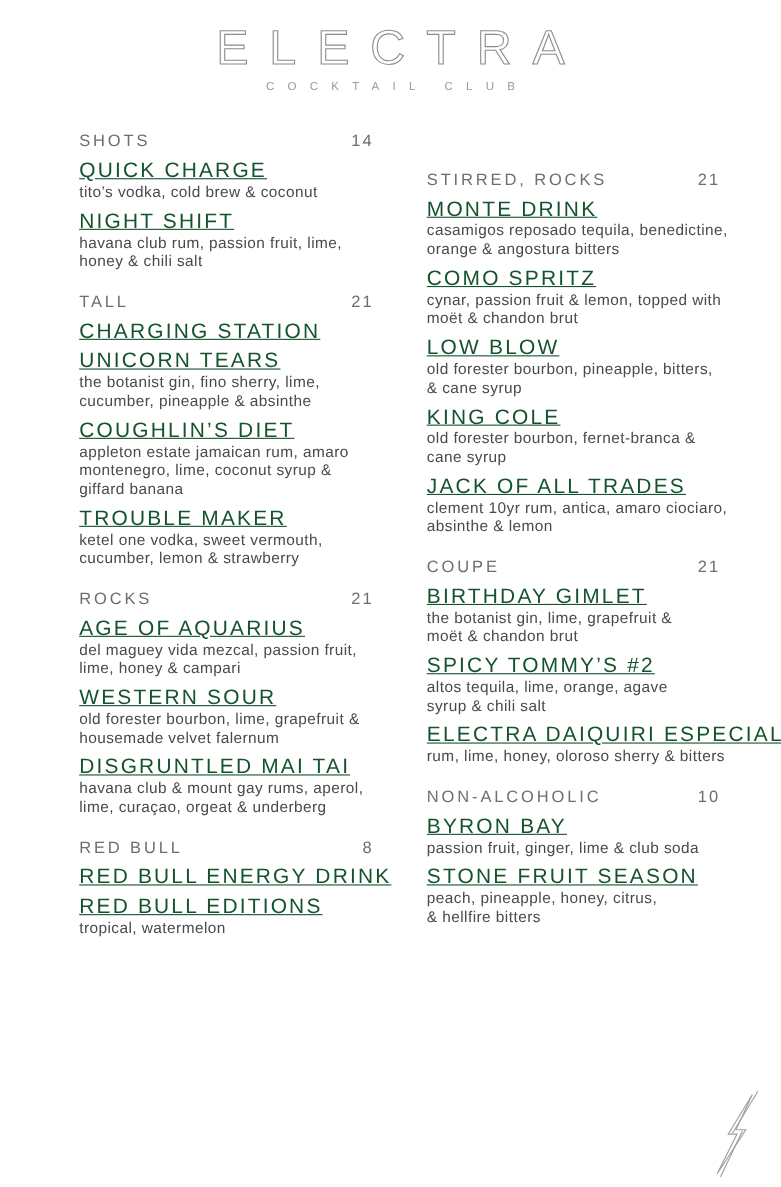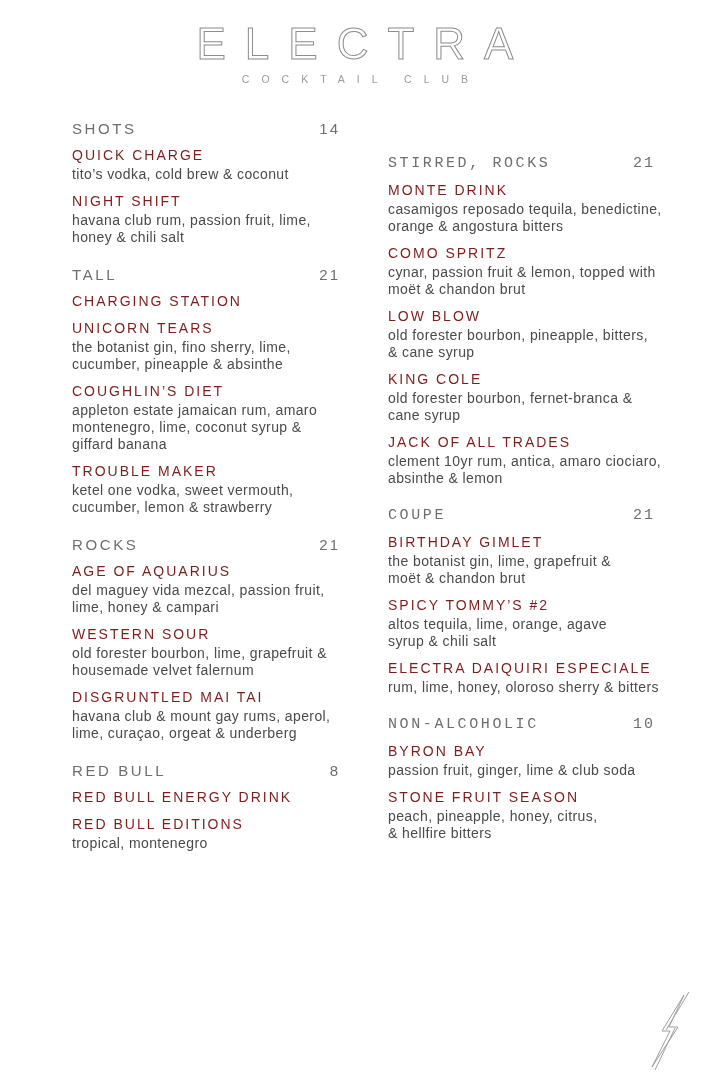--- a/index.html
+++ b/index.html
@@ -51,31 +51,32 @@
     display: flex;
     justify-content: space-between;
     align-items: baseline;
     font-size: 15px;
     line-height: 17px;
     letter-spacing: 2.6px;
     color: #6e6e6e;
     margin-bottom: 6px;
   }
   .col-left  .sec-head { padding-right: 10px; }
-  .col-right .sec-head { padding-right: 33px; font-family: Liberation Mono, monospace; }
+  .col-right .sec-head { padding-right: 33px; }
   .sec-price { letter-spacing: 2px; }
 
   .item { margin-top: 10px; }
   .item-name {
-    font-size: 14px;
+    font-size: 19px;
     line-height: 17px;
     letter-spacing: 2px;
-    color: #7f1d1d;
+    color: #14532d;
     margin-bottom: 2px;
     white-space: pre;
+    text-decoration: underline;
   }
   .item-desc {
     font-size: 14px;
     line-height: 17px;
     letter-spacing: 0.4px;
     color: #4a4a4a;
     white-space: pre;
   }
 
   
@@ -163,21 +164,21 @@
         <section class="sec">
           <div class="sec-head">
             <span class="sec-title">RED BULL</span>
             <span class="sec-price">8</span>
           </div>
           <div class="item">
             <div class="item-name">RED BULL ENERGY DRINK</div>
           </div>
           <div class="item">
             <div class="item-name">RED BULL EDITIONS</div>
-            <div class="item-desc">tropical, montenegro</div>
+            <div class="item-desc">tropical, watermelon</div>
           </div>
         </section>
       </div>
       <div class="menu-column col-right">
         <section class="sec">
           <div class="sec-head">
             <span class="sec-title">STIRRED, ROCKS</span>
             <span class="sec-price">21</span>
           </div>
           <div class="item">

